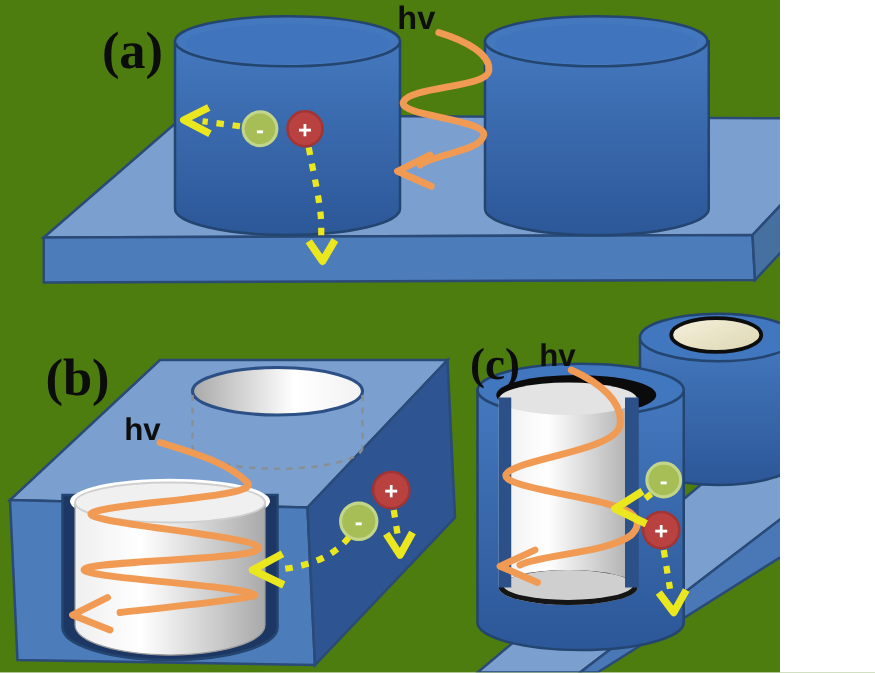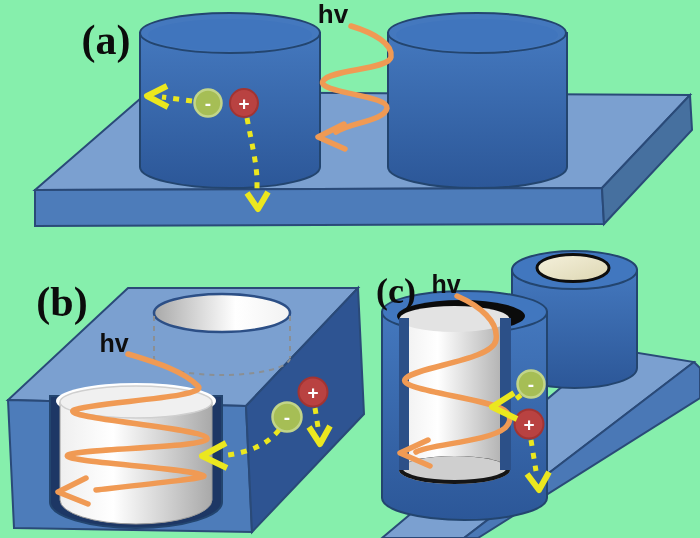--- a/index.html
+++ b/index.html
@@ -1,16 +1,16 @@
 <!DOCTYPE html>
 <html><head>
 <meta charset="utf-8">
 <style>
   html,body{margin:0;padding:0;background:#ffffff;}
-  .stage{position:relative;width:700px;height:538px;background:#86efac;overflow:hidden;
+  .stage{position:relative;width:624px;height:538px;background:#4d7c0f;overflow:hidden;
          font-family:"Liberation Sans",sans-serif;}
   svg{display:block}
   text{user-select:none}
   .panel-label{font-family:"Liberation Serif",serif;font-weight:bold;fill:#0c0c0c;}
   .hv-label{font-family:"Liberation Sans",sans-serif;font-weight:bold;fill:#0e0e0e;}
   .charge-sym{font-family:"Liberation Sans",sans-serif;font-weight:bold;fill:#ffffff;}
 </style>
 </head>
 <body>
 

